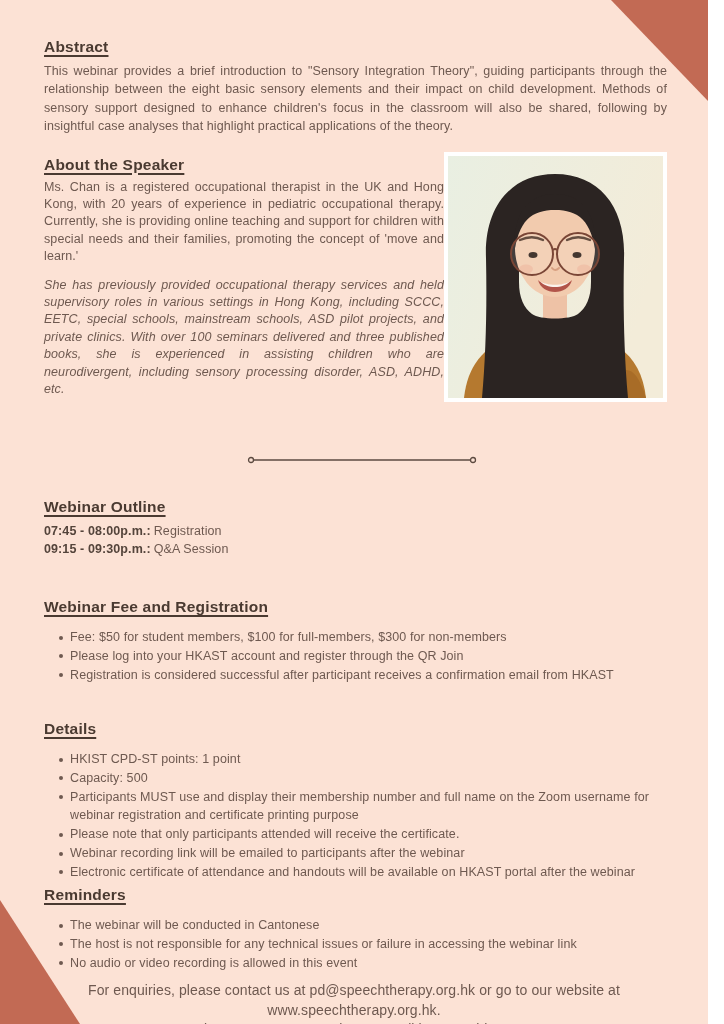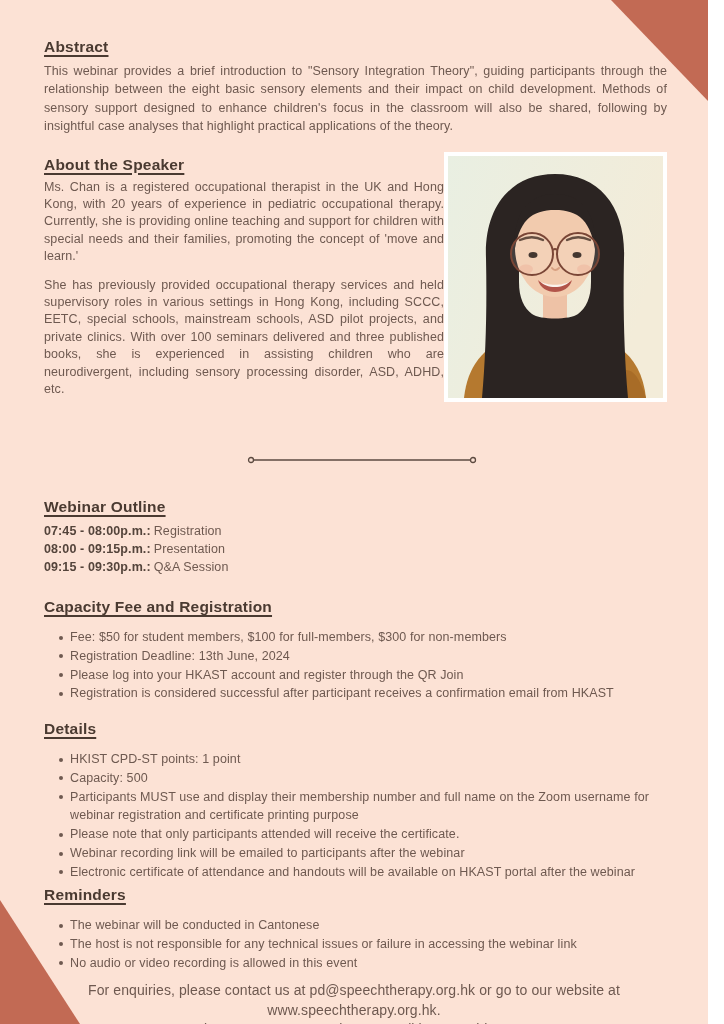--- a/index.html
+++ b/index.html
@@ -30,21 +30,21 @@
   }
 
   .body-text { font-size:12.5px; line-height:18.3px; text-align:justify; letter-spacing:.1px; }
 
   #abstract { top:38px; }
 
   #speaker { top:152px; display:flex; justify-content:space-between; align-items:center; }
   .speaker-text { width:402px; }
   .speaker-text h2 { margin-bottom:5px; }
   .speaker-text p { font-size:12.5px; line-height:17.4px; text-align:justify; letter-spacing:.1px; }
-  .speaker-text p + p { margin-top:11px; }
+  .speaker-text p + p { margin-top:11px;font-style:italic; }
 
   .photo-frame { background:#ffffff; padding:4px; width:223px; }
   .photo-frame svg { display:block; width:215px; height:242px; }
 
   .divider { position:absolute; top:455px; left:246px; width:232px; height:10px; }
 
   #outline { top:498px; }
   .outline-row { font-size:12.5px; line-height:18px; letter-spacing:.1px; }
   .outline-row .time { font-weight:bold; color:#54443b; }
   .outline-row .label { margin-left:3px; }
@@ -136,32 +136,28 @@
     <circle cx="5" cy="5" r="2.5" fill="none" stroke="#5c4a40" stroke-width="1.3"></circle>
     <circle cx="227" cy="5" r="2.5" fill="none" stroke="#5c4a40" stroke-width="1.3"></circle>
   </svg>
 
   <section id="outline">
     <h2>Webinar Outline</h2>
     <div class="outline-row">
       <span class="time">07:45 - 08:00p.m.:</span><span class="label">Registration</span>
     </div>
     <div class="outline-row">
-      <span class="time">08:00 - 09:15p.m.:</span><span class="label">Presentation</span>
-    </div>
-    <div class="outline-row">
       <span class="time">09:15 - 09:30p.m.:</span><span class="label">Q&amp;A Session</span>
     </div>
   </section>
 
   <section id="fee">
-    <h2>Capacity Fee and Registration</h2>
+    <h2>Webinar Fee and Registration</h2>
     <ul class="bullets">
       <li>Fee: $50 for student members, $100 for full-members, $300 for non-members</li>
-      <li>Registration Deadline: 13th June, 2024</li>
       <li>Please log into your HKAST account and register through the QR Join</li>
       <li>Registration is considered successful after participant receives a confirmation email from HKAST</li>
     </ul>
   </section>
 
   <section id="details">
     <h2>Details</h2>
     <ul class="bullets">
       <li>HKIST CPD-ST points: 1 point</li>
       <li>Capacity: 500</li>

